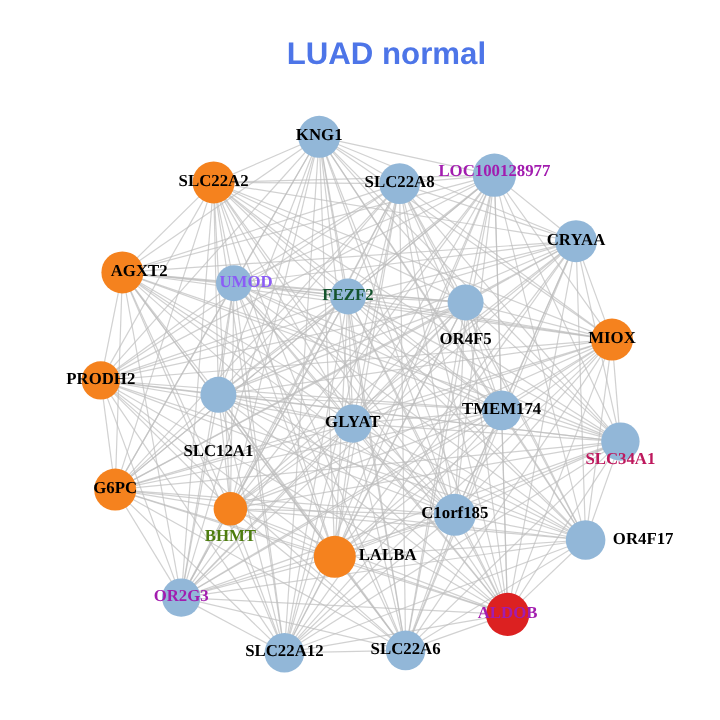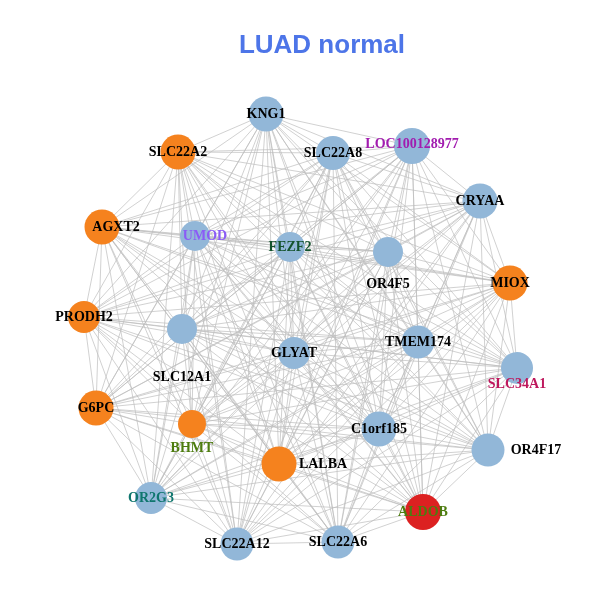--- a/index.html
+++ b/index.html
@@ -372,18 +372,18 @@
       <div class="node-label" style="left: 84px; top: 317px; color: rgb(0, 0, 0);">PRODH2</div>
       <div class="node-label" style="left: 182px; top: 329px; color: rgb(0, 0, 0); margin-top: 48px;">SLC12A1</div>
       <div class="node-label" style="left: 294px; top: 353px; color: rgb(0, 0, 0);">GLYAT</div>
       <div class="node-label" style="left: 418px; top: 342px; color: rgb(0, 0, 0); text-align: center;">TMEM174</div>
       <div class="node-label" style="left: 517px; top: 384px; color: #be185d;">SLC34A1</div>
       <div class="node-label" style="left: 96px; top: 408px; color: rgb(0, 0, 0);">G6PC</div>
       <div class="node-label" style="left: 192px; top: 448px; color: #4d7c0f;">BHMT</div>
       <div class="node-label" style="left: 379px; top: 429px; color: rgb(0, 0, 0);">C1orf185</div>
       <div class="node-label" style="left: 488px; top: 450px; color: rgb(0, 0, 0); margin-left: 48px;">OR4F17</div>
       <div class="node-label" style="left: 279px; top: 464px; color: #000000; margin-left: 44px;">LALBA</div>
-      <div class="node-label" style="left: 151px; top: 498px; color: #0f766e;">OR2G3</div>
-      <div class="node-label" style="left: 423px; top: 512px; color: #4d7c0f;">ALDOB</div>
+      <div class="node-label" style="left: 151px; top: 498px; color: #a21caf;">OR2G3</div>
+      <div class="node-label" style="left: 423px; top: 512px; color: #a21caf;">ALDOB</div>
       <div class="node-label" style="left: 237px; top: 544px; color: rgb(0, 0, 0);">SLC22A12</div>
       <div class="node-label" style="left: 338px; top: 542px; color: rgb(0, 0, 0);">SLC22A6</div>
     </div>
 </div>
 
 </body></html>

